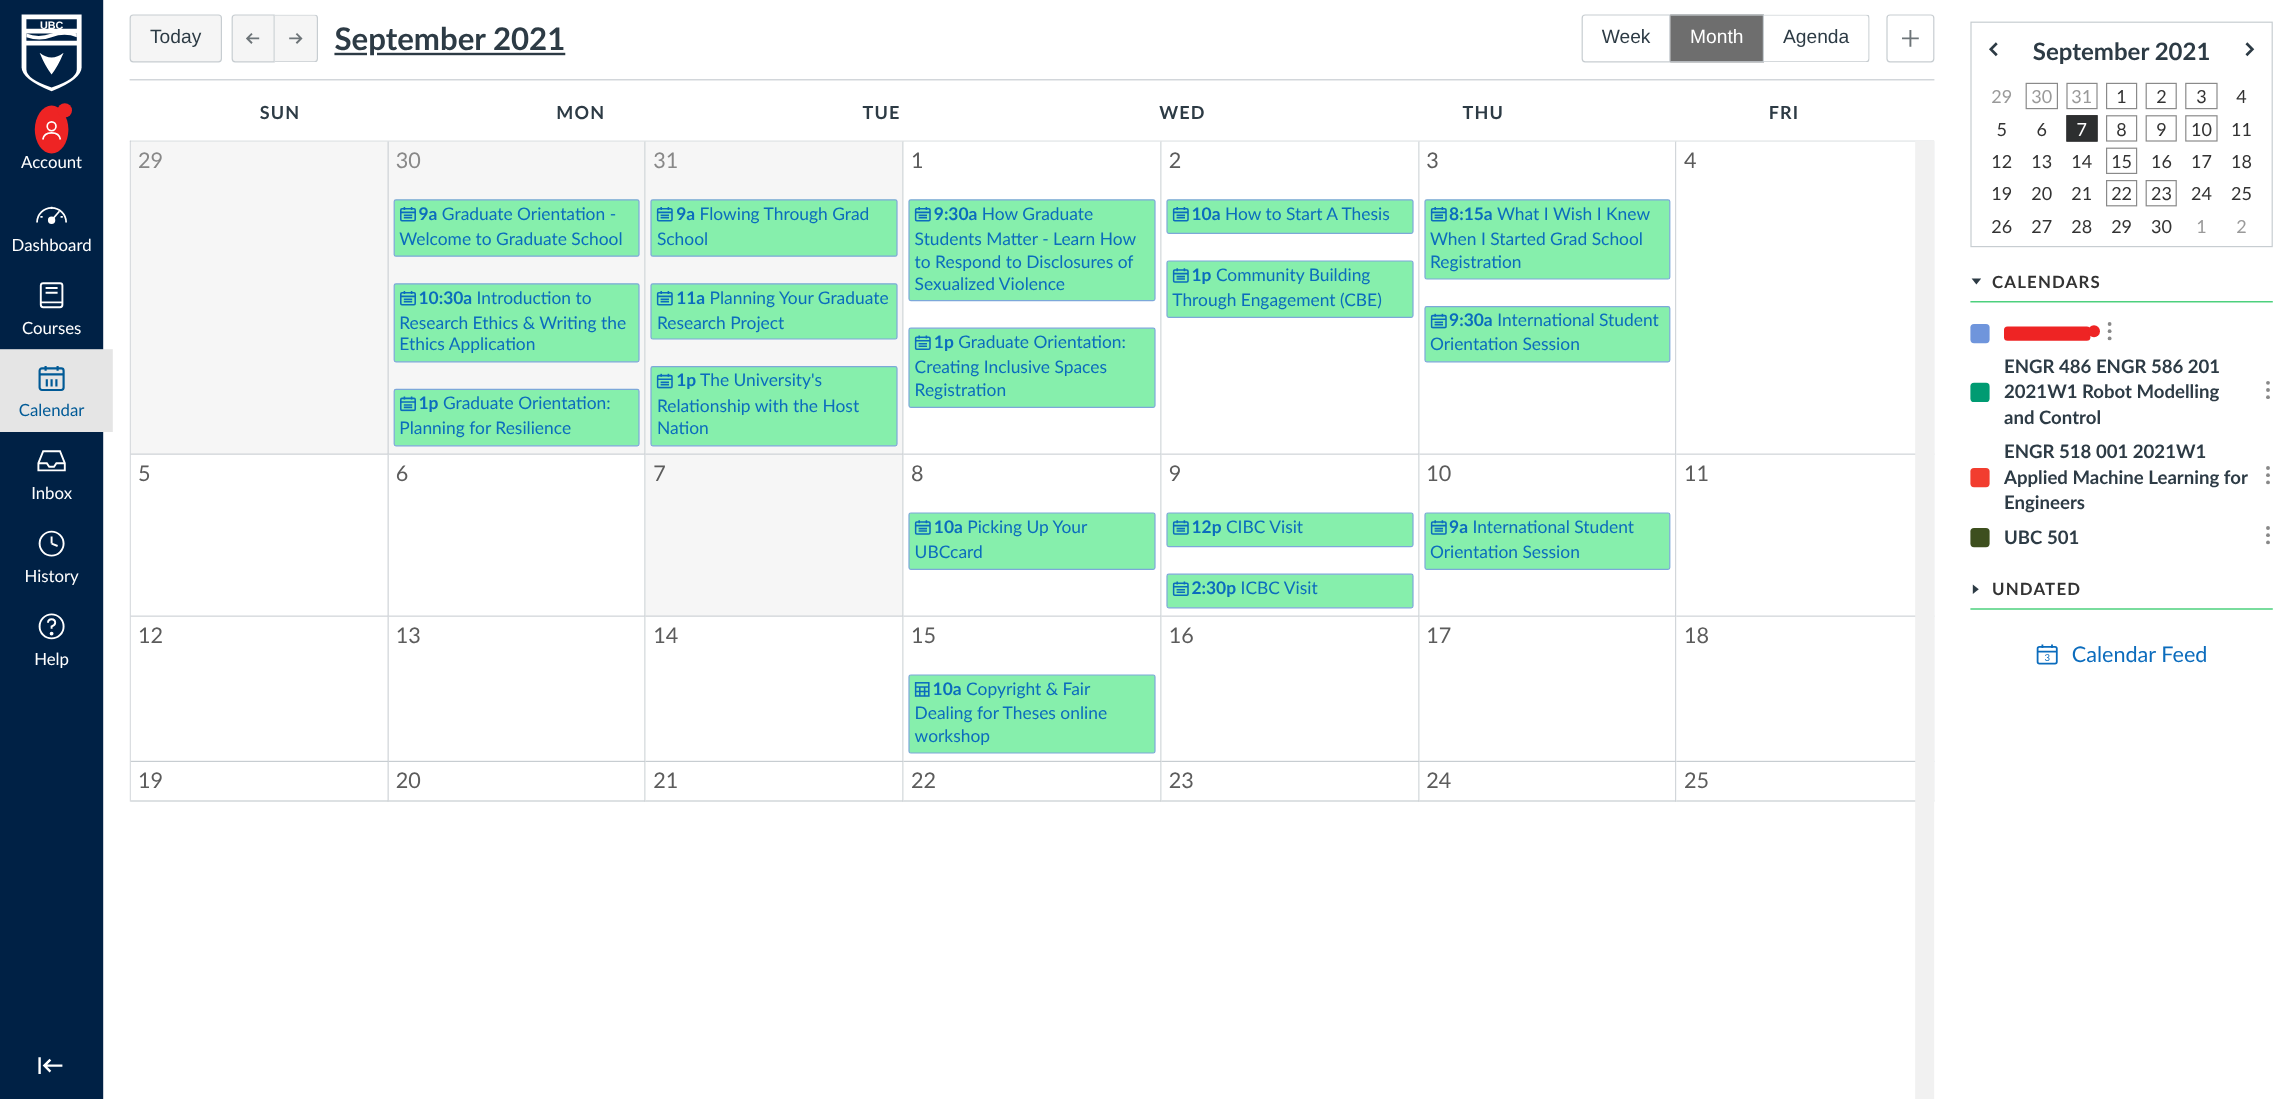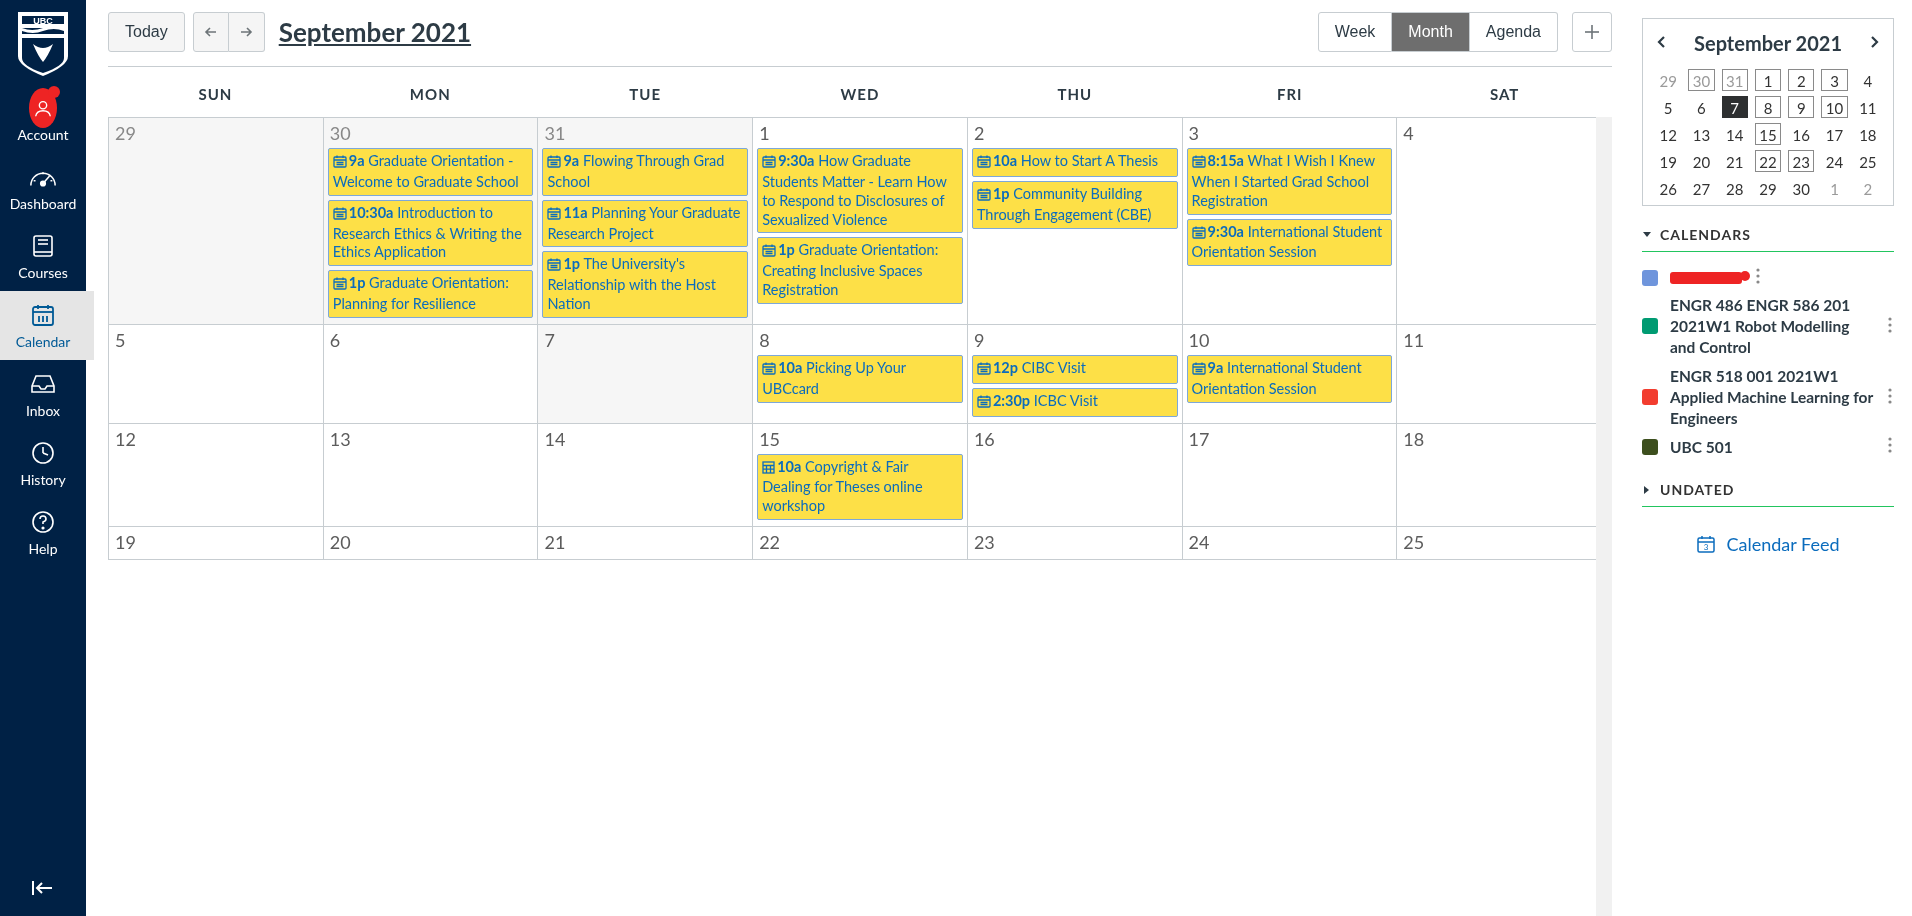--- a/index.html
+++ b/index.html
@@ -43,21 +43,21 @@
   .dow-row{ display:flex;}
   .dow-cell{ flex:1 1 0; text-align:center; font-weight:700; letter-spacing:1px; font-size:15px; padding: 18px 0 14px;}
   
   .cal-scroll{ position:relative; flex:1; overflow:auto;}
   .cal-grid{ border-top:1px solid #c7cdd1; border-left:1px solid #c7cdd1; }
   .week-row{ display:flex;}
   .day-cell{ flex:1 1 0; min-width:0; border-right:1px solid #c7cdd1; border-bottom:1px solid #c7cdd1; padding:2px 4px 6px 4px; position:relative; background:#fff;}
   .day-cell.other-month, .day-cell.today-bg{ background:#f6f6f6;}
   .date-num{ font-size:18px; color:#5c5c5c; font-weight:400; padding:2px 0 0 2px;}
   .day-cell.dim .date-num{ color:#888;}
-  .event{ border:1px solid #7da8d9; background:#fde047; color:#0b6cbd; font-size:14.5px; padding:3px 4px 3px 4px; margin-top:4px; border-radius:2px; line-height:1.3; display:block; overflow:hidden; }
+  .event{ border:1px solid #7da8d9; background:#86efac; color:#0b6cbd; font-size:14.5px; padding:3px 4px 3px 4px; margin-top:22px; border-radius:2px; line-height:1.3; display:block; overflow:hidden; }
   .event .ev-ico{ display:inline-block; vertical-align: -2px; margin-right:2px;}
   .event .ev-time{ font-weight:700; color:#0b6cbd;}
   .event.type-sched { color:#0b6cbd;}
   .event.type-sched .ev-ico svg{ stroke:#0b6cbd;}
   .event.type-box .ev-ico svg rect,.event.type-box .ev-ico svg line{ stroke:#0b6cbd;}
   .right-scrollbar{ position:absolute; right:0; top:0; width:16px; background:#f1f1f1; height:100%;}
   .right-scrollbar .knob{ position:absolute; right:2px; top:0; width:12px; height:0; background:#c1c1c1; border-radius:3px;}
   
   .mini-cal{ border:1px solid #c7cdd1; padding:12px 12px 6px;}
   .mini-head{ display:flex; align-items:center; justify-content:space-between;}
@@ -224,21 +224,20 @@
 
    <hr class="hr">
 
    <div class="dow-row" id="dow-row">
         <div class="dow-cell">SUN</div>
         <div class="dow-cell">MON</div>
         <div class="dow-cell">TUE</div>
         <div class="dow-cell">WED</div>
         <div class="dow-cell">THU</div>
         <div class="dow-cell">FRI</div>
-        <div class="dow-cell">SAT</div>
       </div>
 
    <div class="cal-scroll">
      <div class="cal-grid" id="cal-grid">
           <div class="week-row">
             <div class="day-cell other-month dim">
               <div class="date-num">29</div>
             </div>
             <div class="day-cell other-month dim">
               <div class="date-num">30</div>

